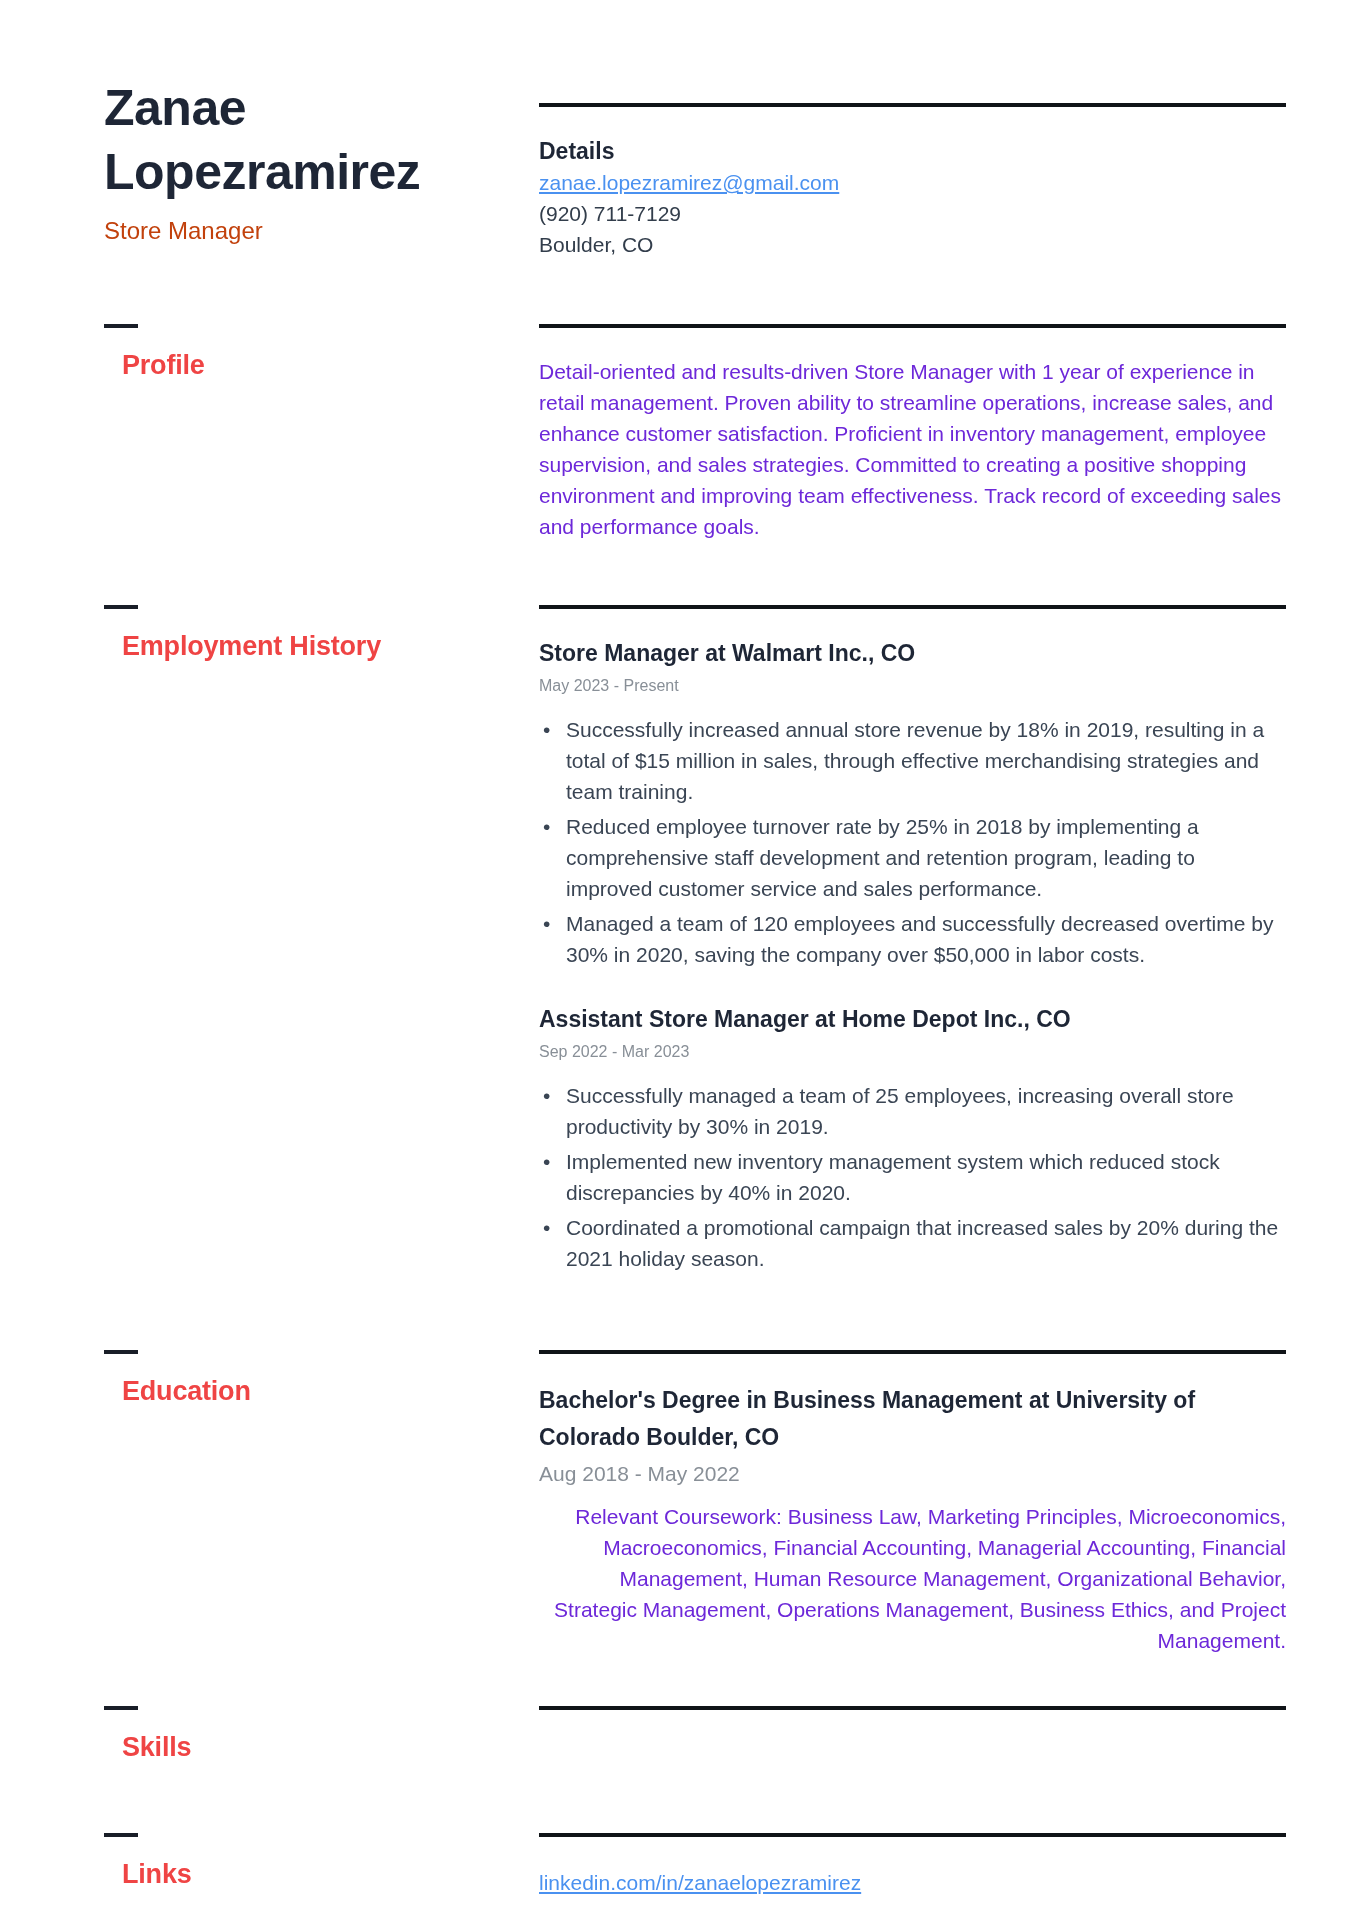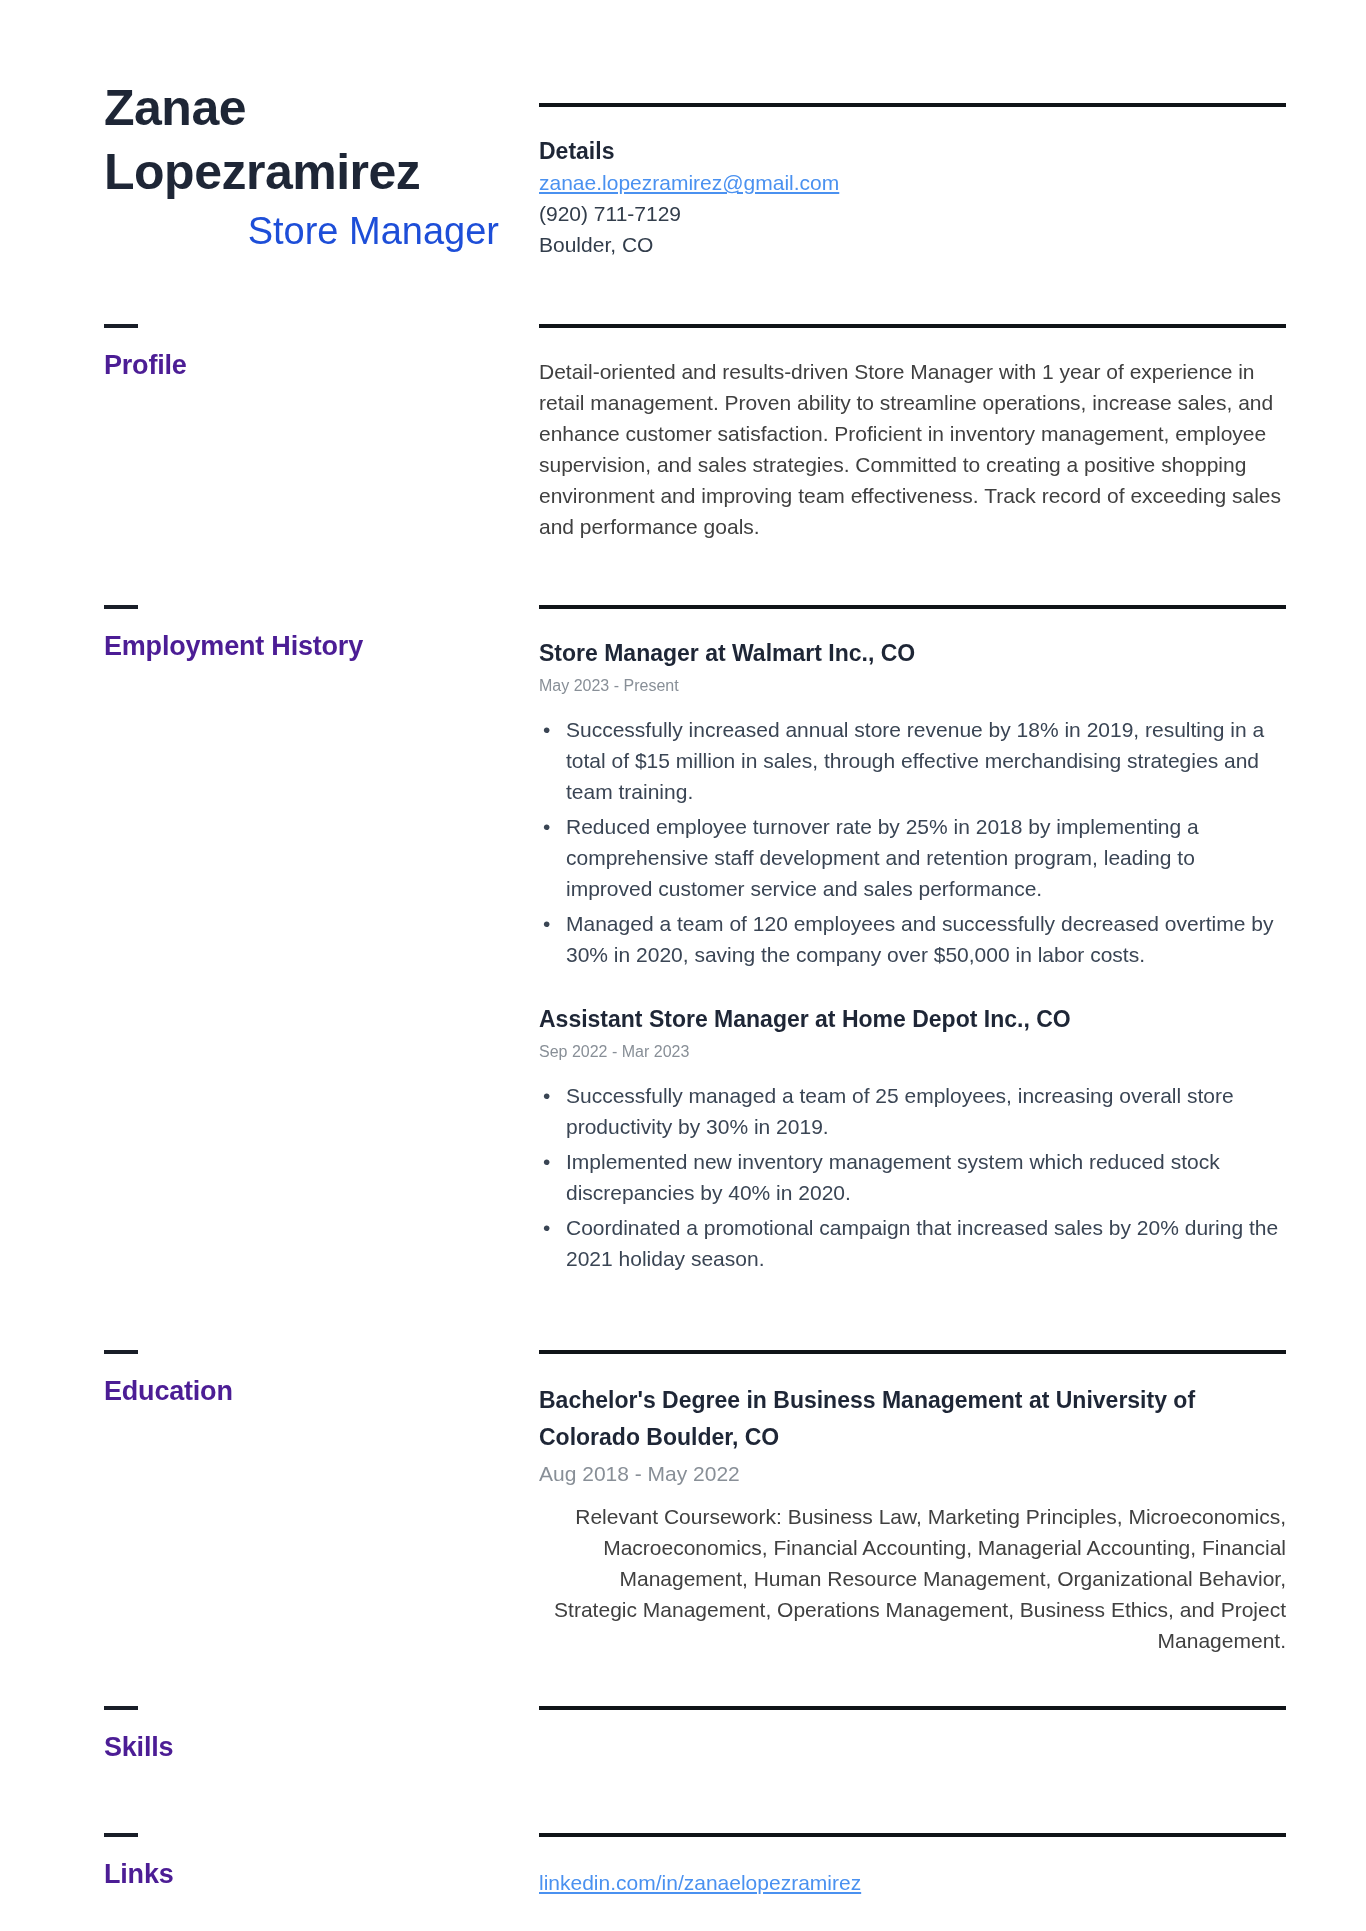--- a/index.html
+++ b/index.html
@@ -27,39 +27,39 @@
   .dash {
     display: block;
     width: 34px;
     height: 4px;
     background: #191e28;
     margin-bottom: 22px;
   }
   .side-label {
     font-size: 27px;
     font-weight: bold;
-    color: #4c1d95;
+    color: #ef4444;
     letter-spacing: -0.2px;
+    margin-left: 18px;
   }
   
   .header-section { padding-top: 76px; }
   .person-name {
     font-size: 50px;
     line-height: 64px;
     font-weight: bold;
     color: #1e2636;
     letter-spacing: -0.5px;
     max-width: 420px;
   }
   .person-title {
-    font-size: 38px;
+    font-size: 24px;
     line-height: 42px;
-    color: #1d4ed8;
+    color: #c2410c;
     margin-top: 6px;
-    text-align: right;
   }
   .header-right { padding-top: 27px; }
   
   .rule {
     height: 4px;
     background: #101418;
     width: 100%;
   }
   .right-body { padding-top: 28px; }
   .right-heading {
@@ -74,21 +74,21 @@
     color: #323d4b;
   }
   a.link {
     color: #4a91f0;
     text-decoration: underline;
     cursor: pointer;
   }
   .body-text {
     font-size: 21px;
     line-height: 31px;
-    color: #404040;
+    color: #6d28d9;
   }
   
   .job { margin-bottom: 33px; }
   .job:last-child { margin-bottom: 4px; }
   .job-title {
     font-size: 23px;
     font-weight: bold;
     color: #1e2636;
     line-height: 32px;
   }

